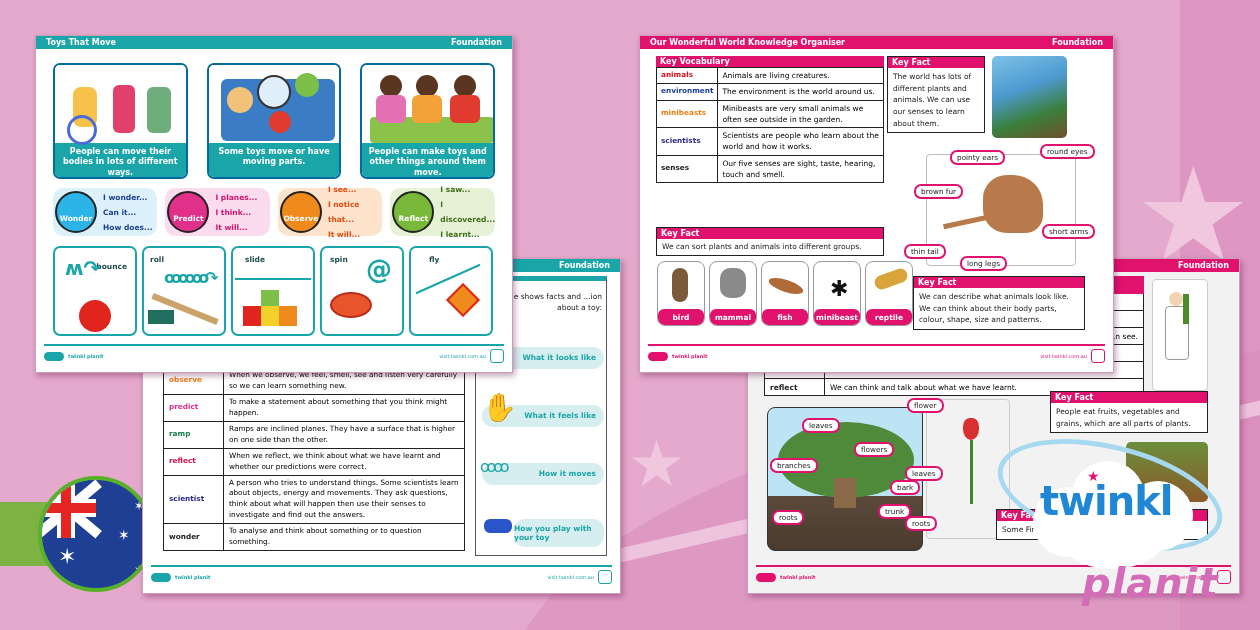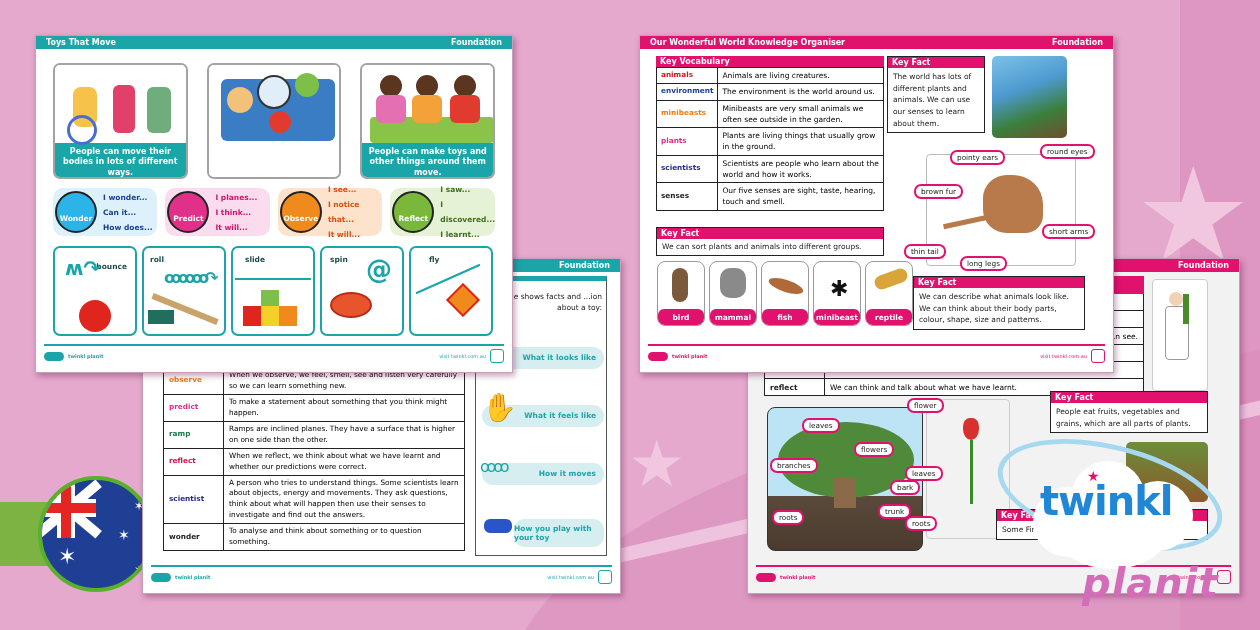--- a/index.html
+++ b/index.html
@@ -59,21 +59,21 @@
     height: 13px; display: flex; justify-content: space-between; align-items: center;
     padding: 0 10px; font-size: 8px; font-weight: bold; color: #fff;
   }
   .teal-head { background: #1aa5a8; }
   .pink-head { background: #e0126e; }
 
   
   #sheet-toys { left: 35px; top: 35px; width: 478px; height: 338px; z-index: 5; }
   .toy-cards { display: flex; gap: 19px; padding: 14px 17px 0 17px; }
   .toy-card {
-    width: 140px; height: 116px; border: 2px solid #a3a3a3; border-radius: 7px;
+    width: 140px; height: 116px; border: 2px solid #0369a1; border-radius: 7px;
     overflow: hidden; display: flex; flex-direction: column;
   }
   .toy-card .pic { flex: 1; background: #fff; position: relative; }
   .toy-card .cap {
     background: #1aa5a8; color: #fff; font-size: 8px; font-weight: bold;
     text-align: center; padding: 4px 4px; line-height: 1.3; height: 34px;
   }
   .pic .blob { position: absolute; border-radius: 50%; }
   .skills { display: flex; gap: 8px; padding: 9px 17px 0 17px; }
   .skill {
@@ -300,20 +300,21 @@
       <div class="cap">People can move their bodies in lots of different ways.</div>
     </div>
     <div class="toy-card">
       <div class="pic">
         <div class="blob" style="left:12px;top:14px;width:114px;height:62px;background:#3a7dc4;border-radius:6px;"></div>
         <div class="blob" style="left:48px;top:10px;width:34px;height:34px;background:#dfeef8;border:2px solid #333;"></div>
         <div class="blob" style="left:18px;top:22px;width:26px;height:26px;background:#f2c27a;"></div>
         <div class="blob" style="left:86px;top:8px;width:24px;height:24px;background:#7cc04a;"></div>
         <div class="blob" style="left:60px;top:46px;width:22px;height:22px;background:#e03b2e;"></div>
       </div>
+      <div class="cap">Some toys move or have moving parts.</div>
     </div>
     <div class="toy-card">
       <div class="pic">
         <div class="blob" style="left:8px;top:52px;width:124px;height:26px;background:#8bc34a;border-radius:4px;"></div>
         <div class="blob" style="left:18px;top:10px;width:22px;height:22px;background:#5a3520;"></div>
         <div class="blob" style="left:54px;top:10px;width:22px;height:22px;background:#5a3520;"></div>
         <div class="blob" style="left:92px;top:10px;width:22px;height:22px;background:#5a3520;"></div>
         <div class="blob" style="left:14px;top:30px;width:30px;height:28px;background:#e46fb3;border-radius:6px;"></div>
         <div class="blob" style="left:50px;top:30px;width:30px;height:28px;background:#f3a23a;border-radius:6px;"></div>
         <div class="blob" style="left:88px;top:30px;width:30px;height:28px;background:#e03b2e;border-radius:6px;"></div>
@@ -502,24 +503,20 @@
             <td class="term" style="color:#e0121e">animals</td>
             <td>Animals are living creatures.</td>
           </tr>
       <tr>
             <td class="term" style="color:#1c3f9c">environment</td>
             <td>The environment is the world around us.</td>
           </tr>
       <tr>
             <td class="term" style="color:#f07c14">minibeasts</td>
             <td>Minibeasts are very small animals we often see outside in the garden.</td>
-          </tr>
-      <tr>
-            <td class="term" style="color:#e0308a">plants</td>
-            <td>Plants are living things that usually grow in the ground.</td>
           </tr>
       <tr>
             <td class="term" style="color:#2a2a8c">scientists</td>
             <td>Scientists are people who learn about the world and how it works.</td>
           </tr>
       <tr>
             <td class="term" style="color:#222">senses</td>
             <td>Our five senses are sight, taste, hearing, touch and smell.</td>
           </tr>
     </tbody>

